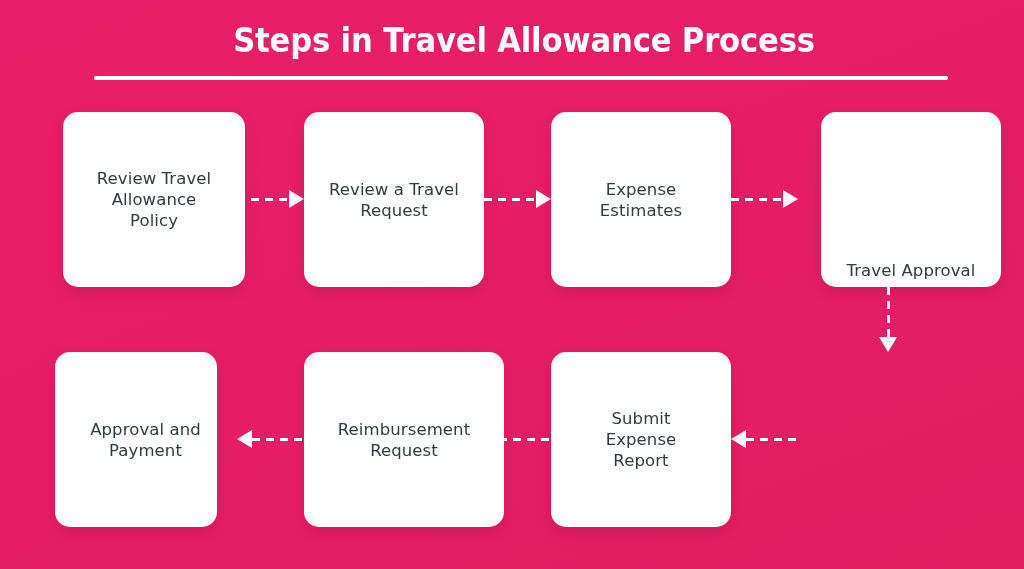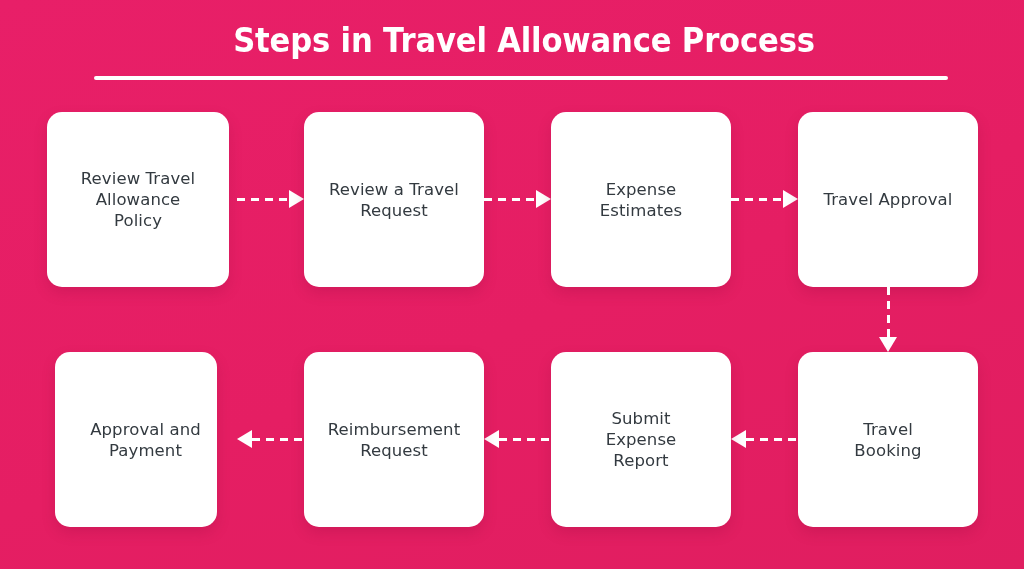--- a/index.html
+++ b/index.html
@@ -73,29 +73,29 @@
     color: #333a40;
     font-family: "DejaVu Sans", "Liberation Sans", sans-serif;
     font-size: 16.5px;
     font-weight: normal;
     line-height: 21px;
     letter-spacing: 0.1px;
     white-space: pre-line;
   }
 
   
-  #node-1 { left: 47px;  top: 112px; width: 182px; height: 175px; }
+  #node-1 { left: 63px;  top: 112px; width: 182px; height: 175px; }
   #node-2 { left: 304px; top: 112px; width: 180px; height: 175px; }
   #node-3 { left: 551px; top: 112px; width: 180px; height: 175px; }
-  #node-4 { left: 798px; top: 112px; width: 180px; height: 175px; }
+  #node-4 { left: 821px; top: 112px; width: 180px; height: 175px; align-items: flex-end; }
 
   
   #node-5 { left: 798px; top: 352px; width: 180px; height: 175px; }
   #node-6 { left: 551px; top: 352px; width: 180px; height: 175px; justify-content: center; }
-  #node-7 { left: 304px; top: 352px; width: 180px; height: 175px; text-align: center; }
+  #node-7 { left: 304px; top: 352px; width: 200px; height: 175px; text-align: center; }
   #node-8 { left: 55px;  top: 352px; width: 162px; height: 175px; padding-left: 31px; }
 
   
   .connector {
     position: absolute;
   }
   .conn-h {
     height: 18px;
   }
   .conn-h .dash {
@@ -214,24 +214,20 @@
 
   <div class="node" id="node-4">
     <span class="node-label">Travel Approval</span>
   </div>
 
   <div class="connector conn-v" id="conn-4-5">
     <div class="dash"></div>
     <div class="head"></div>
   </div>
 
-  <div class="node" id="node-5">
-    <span class="node-label">Travel
-Booking</span>
-  </div>
 
   <div class="connector conn-h left" id="conn-5-6">
     <div class="dash"></div>
     <div class="head"></div>
   </div>
 
   <div class="node" id="node-6">
     <span class="node-label">Submit
 Expense
 Report</span>

